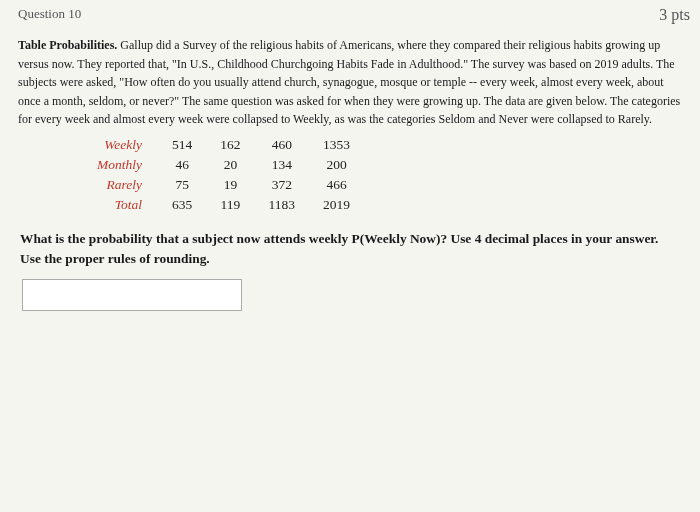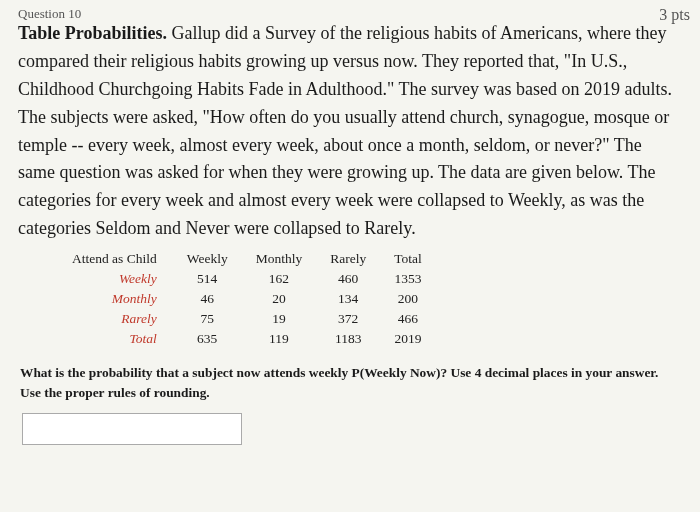--- a/index.html
+++ b/index.html
@@ -37,23 +37,23 @@
 
     .question-label {
       position: absolute;
       top: 6px;
       left: 18px;
       font-size: 13px;
       color: #555;
     }
 
     .description {
-      margin-top: 6px;
+      margin-top: 22px;
       line-height: 1.55;
-      font-size: 18px;
+      font-size: 12px;
       color: #1a1a1a;
     }
 
     .description strong {
       font-weight: bold;
     }
 
     .table-grid {
       margin-top: 6px;
       margin-left: 20px;
@@ -125,27 +125,20 @@
 
   <div class="description">
     <strong>Table Probabilities.</strong><span> Gallup did a Survey of the religious habits of Americans, where they compared their religious habits growing up versus now. They reported that, "In U.S., Childhood Churchgoing Habits Fade in Adulthood." The survey was based on 2019 adults. The subjects were asked, "How often do you usually attend church, synagogue, mosque or temple -- every week, almost every week, about once a month, seldom, or never?" The same question was asked for when they were growing up. The data are given below. The categories for every week and almost every week were collapsed to Weekly, as was the categories Seldom and Never were collapsed to Rarely.</span>
   </div>
 
   <div class="table-grid">
     <table>
       <tbody>
 
 
-        <tr>
-          <td class="col-head row-label black" style="font-style:normal; color:#222;">Attend as Child</td>
-          <td class="col-head">Weekly</td>
-          <td class="col-head">Monthly</td>
-          <td class="col-head">Rarely</td>
-          <td class="col-head">Total</td>
-        </tr>
 
         <tr>
           <td class="row-label">Weekly</td>
           <td>514</td>
           <td>162</td>
           <td>460</td>
           <td>1353</td>
         </tr>
         <tr>
           <td class="row-label">Monthly</td>

